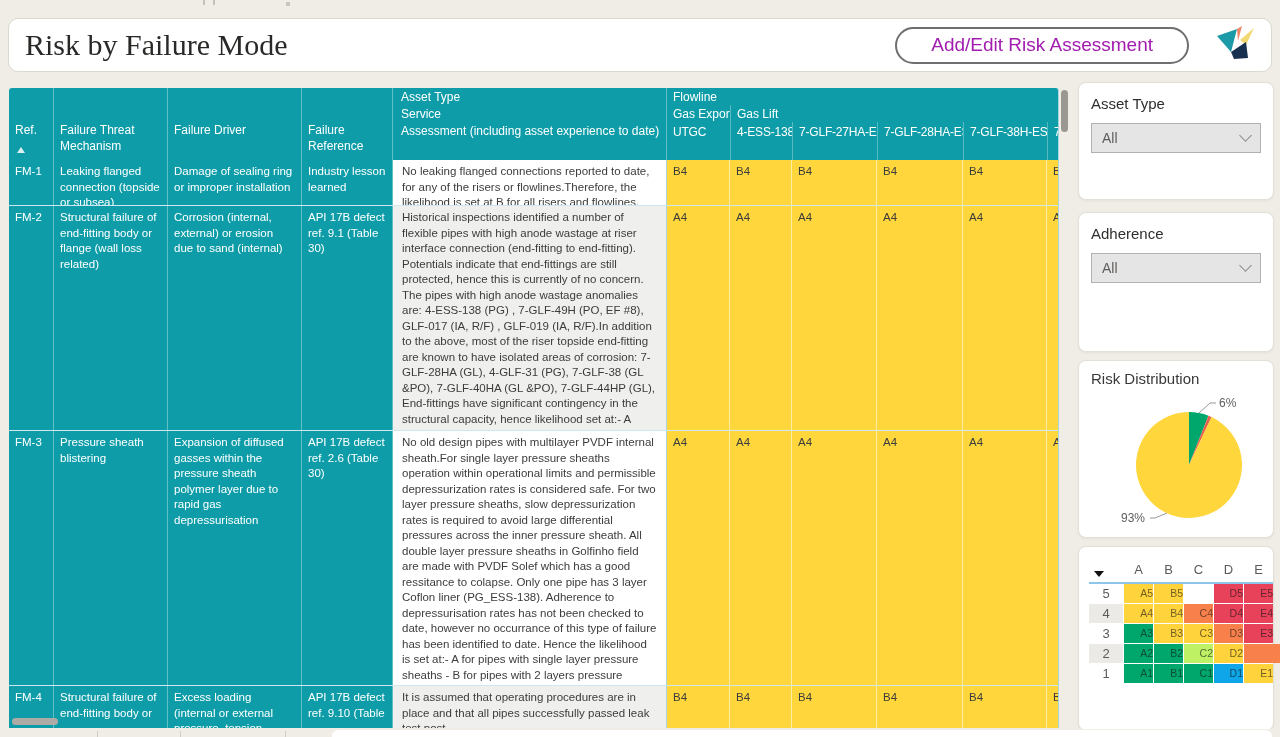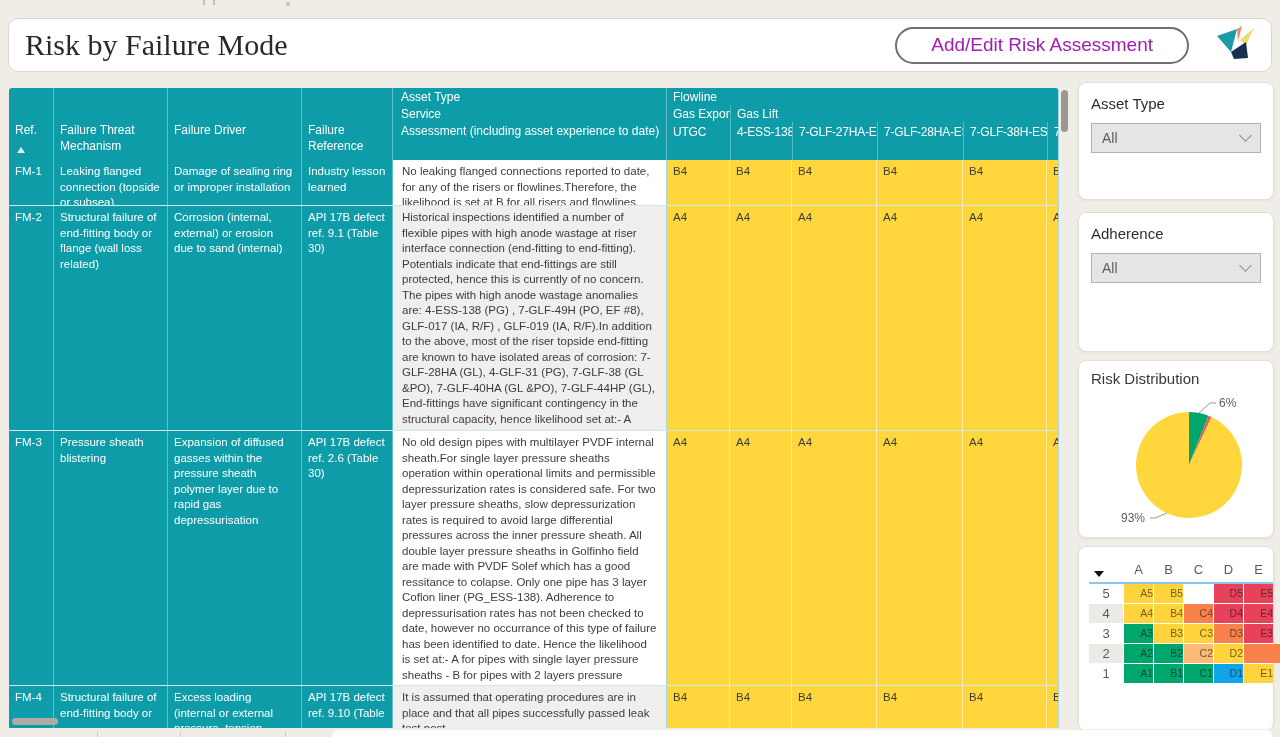--- a/index.html
+++ b/index.html
@@ -249,21 +249,21 @@
         <div class="mx-cell" style="background: rgb(232, 65, 90);">E4</div>
         <div class="mx-rowhead">3</div>
         <div class="mx-cell" style="background: rgb(0, 167, 108);">A3</div>
         <div class="mx-cell" style="background: rgb(255, 211, 59);">B3</div>
         <div class="mx-cell" style="background: rgb(255, 211, 59);">C3</div>
         <div class="mx-cell" style="background: rgb(248, 129, 75);">D3</div>
         <div class="mx-cell" style="background: rgb(232, 65, 90);">E3</div>
         <div class="mx-rowhead alt">2</div>
         <div class="mx-cell" style="background: rgb(0, 167, 108);">A2</div>
         <div class="mx-cell" style="background: rgb(0, 167, 108);">B2</div>
-        <div class="mx-cell" style="background: #fdba74;">C2</div>
+        <div class="mx-cell" style="background: #bef264;">C2</div>
         <div class="mx-cell" style="background: rgb(255, 211, 59);">D2</div>
         <div class="mx-cell" style="background: rgb(248, 129, 75); padding-left: 38px;">E2</div>
         <div class="mx-rowhead">1</div>
         <div class="mx-cell" style="background: rgb(0, 167, 108);">A1</div>
         <div class="mx-cell" style="background: rgb(0, 167, 108);">B1</div>
         <div class="mx-cell" style="background: rgb(0, 167, 108);">C1</div>
         <div class="mx-cell" style="background: #0ea5e9;">D1</div>
         <div class="mx-cell" style="background: rgb(255, 211, 59);">E1</div>
       </div>
     <div class="mx-underline"></div>

